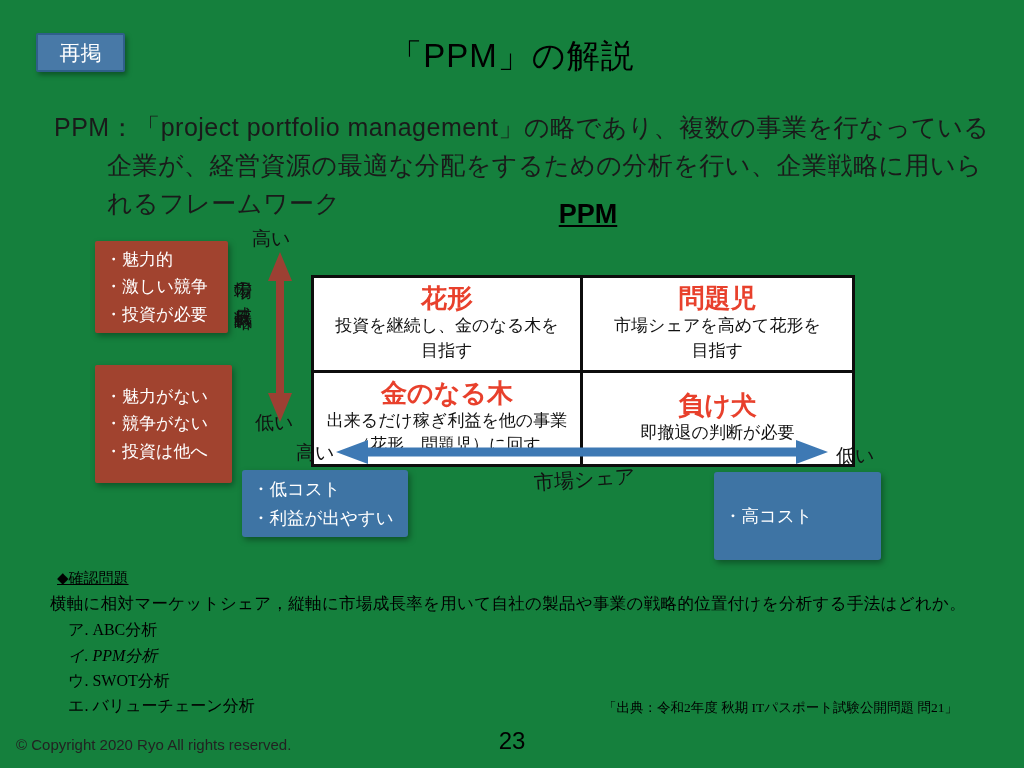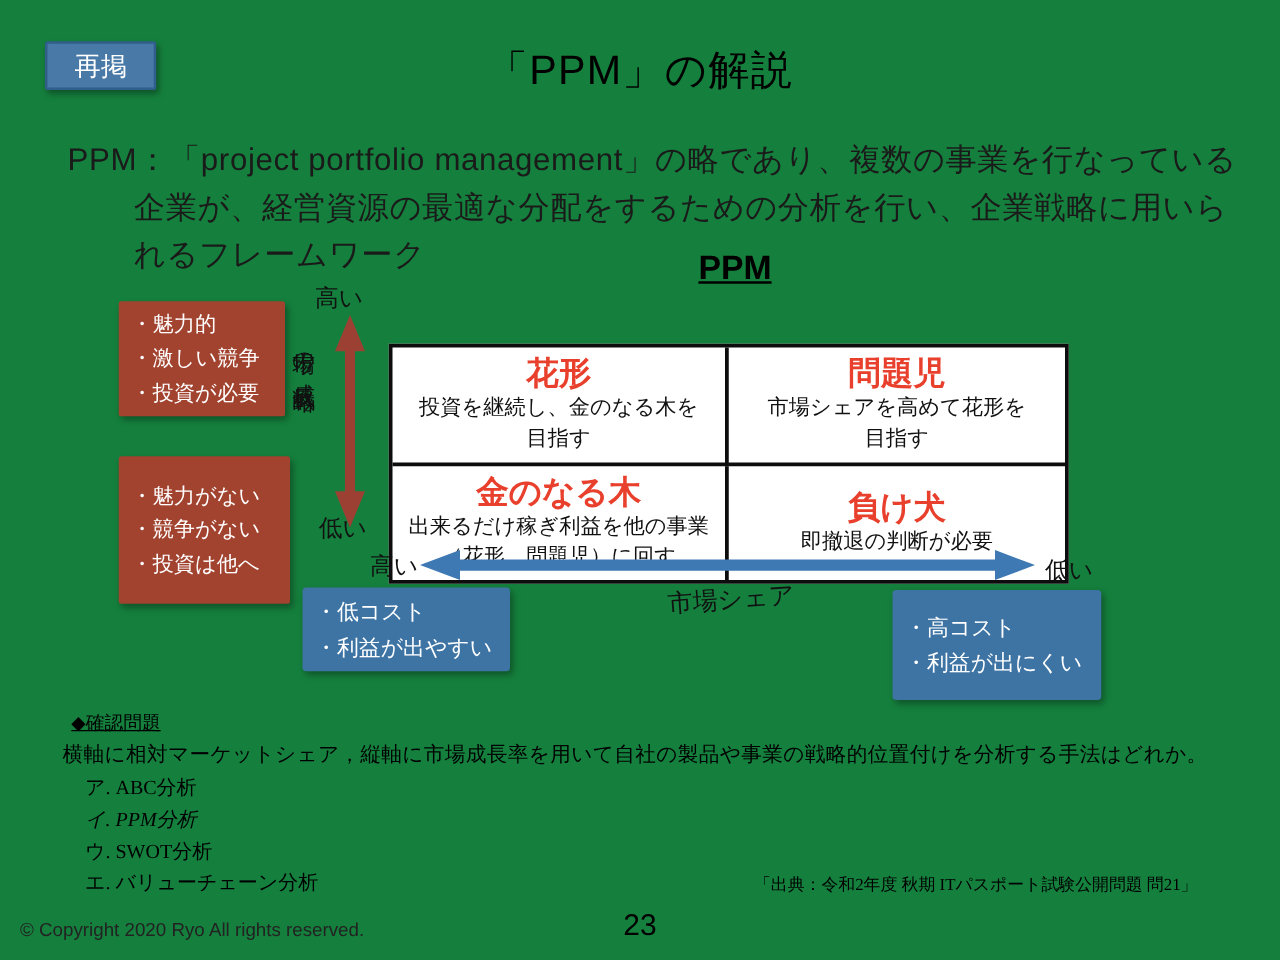--- a/index.html
+++ b/index.html
@@ -151,21 +151,20 @@
     <div>・魅力がない</div>
     <div>・競争がない</div>
     <div>・投資は他へ</div>
   </div>
   <div class="abs note note-blue note-sh">
     <div>・低コスト</div>
     <div>・利益が出やすい</div>
   </div>
   <div class="abs note note-blue note-sl">
     <div>・高コスト</div>
-    <div>・利益が出にくい</div>
   </div>
 
   <div class="abs serif quiz-heading">◆確認問題</div>
   <div class="abs serif quiz-question">横軸に相対マーケットシェア，縦軸に市場成長率を用いて自社の製品や事業の戦略的位置付けを分析する手法はどれか。</div>
   <div class="abs serif quiz-option opt-0">ア. ABC分析</div>
   <div class="abs serif quiz-option opt-1">イ. PPM分析</div>
   <div class="abs serif quiz-option opt-2">ウ. SWOT分析</div>
   <div class="abs serif quiz-option opt-3">エ. バリューチェーン分析</div>
   <div class="abs serif quiz-source">「出典：令和2年度 秋期 ITパスポート試験公開問題 問21」</div>
 

